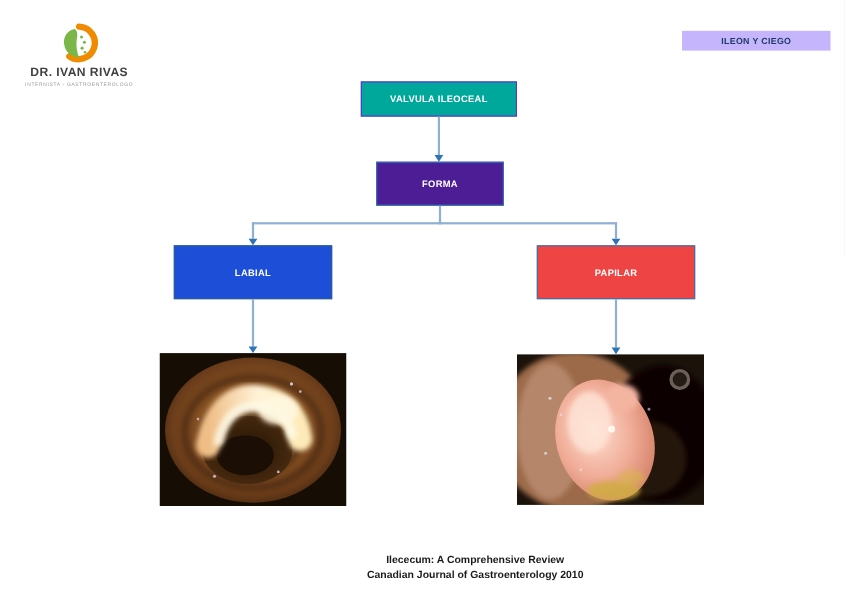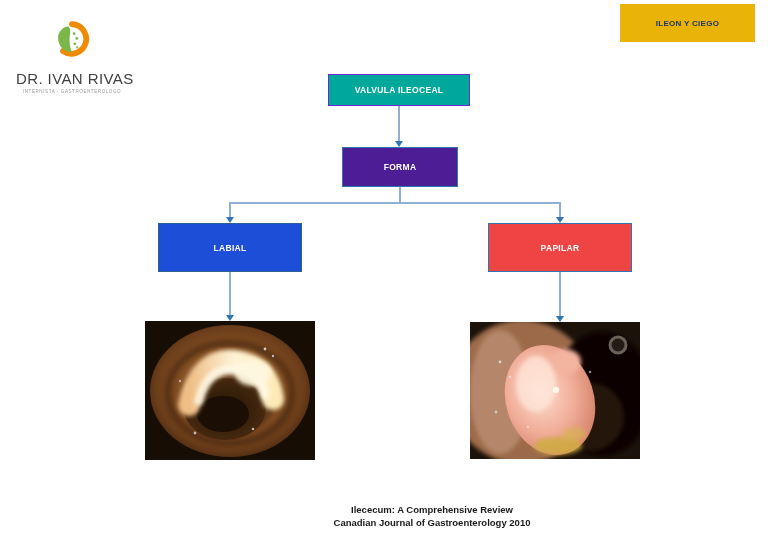--- a/index.html
+++ b/index.html
@@ -3,26 +3,26 @@
 <meta charset="utf-8">
 <style>
   html,body{margin:0;padding:0;background:#e9e9e9;}
   .canvas{
     position:relative;width:768px;height:540px;background:#ffffff;
     font-family:"Liberation Sans",sans-serif;overflow:hidden;margin:0 auto;
   }
   
   .logo{position:absolute;left:16px;top:20px;width:112px;text-align:center;}
   .logo-icon{display:block;margin:0 auto;}
-  .logo-name{font-size:15px;font-weight:normal;color:#404040;letter-spacing:.4px;margin-top:12px;white-space:nowrap;}
+  .logo-name{font-size:11px;font-weight:bold;color:#404040;letter-spacing:.4px;margin-top:2px;white-space:nowrap;}
   .logo-sub{font-size:4.5px;color:#9a9a9a;letter-spacing:.6px;margin-top:2px;white-space:nowrap;}
   
   .badge{
-    position:absolute;left:620px;top:4px;width:135px;height:38px;
-    background:#eab308;color:#1F3864;font-size:8px;font-weight:bold;
+    position:absolute;left:620px;top:28px;width:135px;height:18px;
+    background:#c4b5fd;color:#1F3864;font-size:8px;font-weight:bold;
     display:flex;align-items:center;justify-content:center;letter-spacing:.3px;
   }
   
   .fc-box{
     position:absolute;color:#ffffff;font-weight:bold;font-size:8.5px;letter-spacing:.3px;
     display:flex;align-items:center;justify-content:center;box-sizing:border-box;
   }
   .fc-root{left:328px;top:74px;width:142px;height:32px;background:#00A89C;border:1px solid #6d28d9;}
   .fc-forma{left:342px;top:147px;width:116px;height:40px;background:#4c1d95;border:1px solid #2E75B6;}
   .fc-labial{left:158px;top:223px;width:144px;height:49px;background:#1d4ed8;border:1px solid #2E5F8F;}

